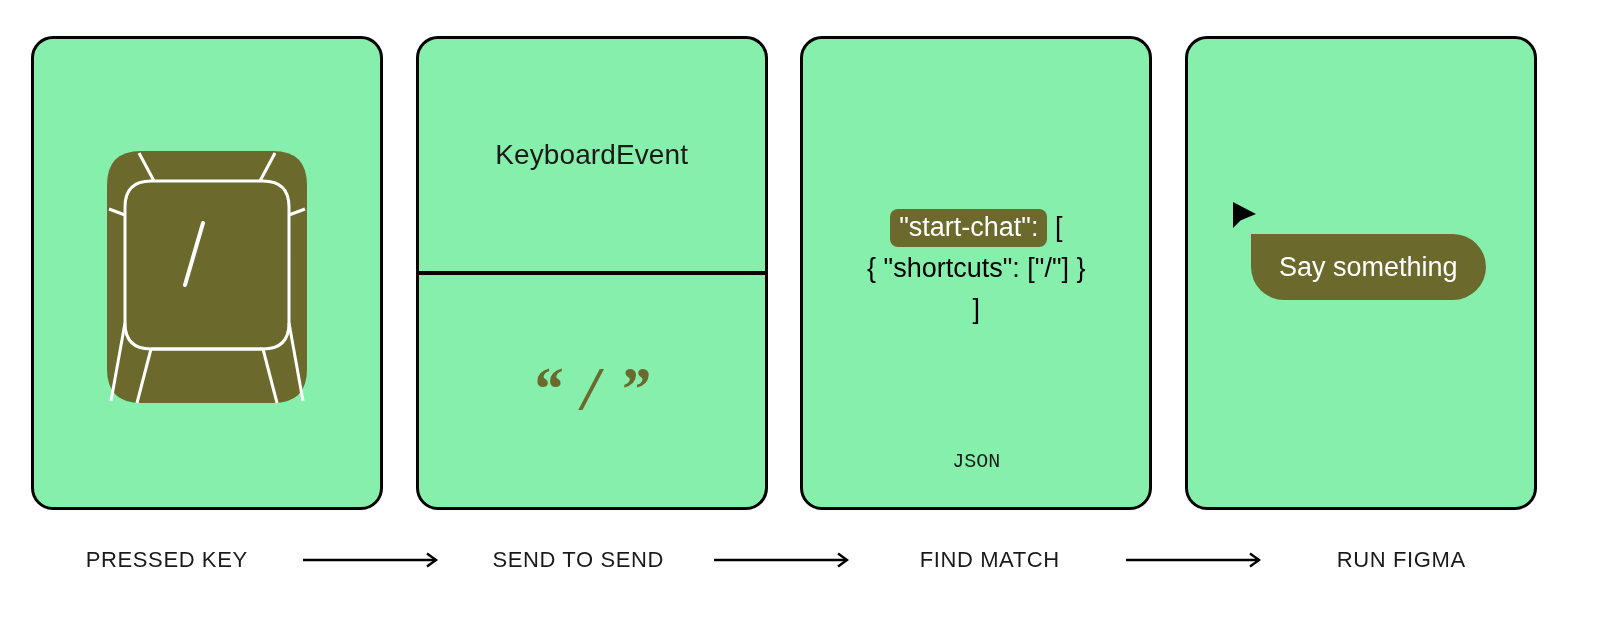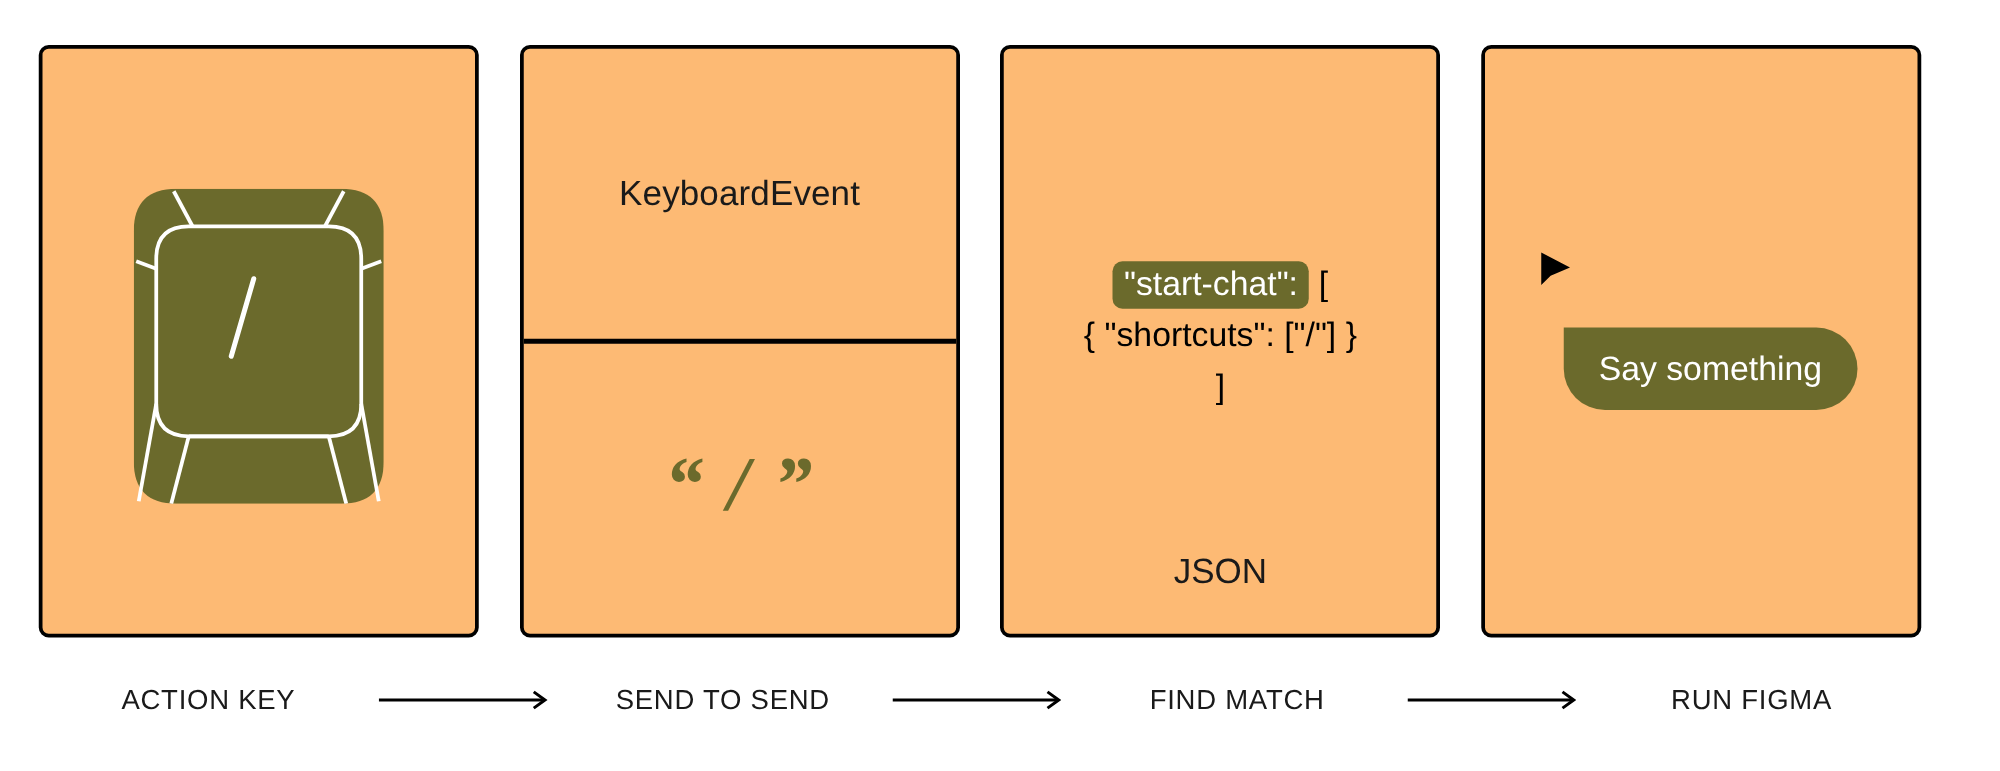--- a/index.html
+++ b/index.html
@@ -32,22 +32,22 @@
     display: flex;
     justify-content: space-between;
   }
 
   .card {
     position: relative;
     width: 352px;
     height: 474px;
     box-sizing: border-box;
     border: 3.5px solid #000000;
-    border-radius: 8px;
-    background: #fdba74;
+    border-radius: 22px;
+    background: #86efac;
     overflow: hidden;
   }
 
   
   .keycap-wrap {
     position: absolute;
     left: 50%;
     top: 112px;
     transform: translateX(-50%);
     width: 200px;
@@ -115,23 +115,24 @@
     border-radius: 8px;
     padding: 3px 9px 5px 9px;
     display: inline-block;
     line-height: 30px;
   }
   .card-caption {
     position: absolute;
     left: 0; right: 0;
     bottom: 34px;
     text-align: center;
-    font-size: 28px;
+    font-size: 20px;
     color: #1a1a1a;
     white-space: nowrap;
+    font-family: Liberation Mono, monospace;
   }
 
   
   .cursor-arrow {
     position: absolute;
     left: 44px;
     top: 162px;
     width: 26px;
     height: 30px;
   }
@@ -142,21 +143,20 @@
     top: 195px;
     height: 66px;
     padding: 0 28px;
     display: flex;
     align-items: center;
     background: #6b6a2c;
     color: #ffffff;
     font-size: 27px;
     border-radius: 0 33px 33px 33px;
     white-space: nowrap;
-    margin-top: 28px;
   }
 
   
   .steps {
     position: absolute;
     left: 31px;
     top: 540px;
     width: 1506px;
     height: 40px;
     display: flex;
@@ -241,21 +241,21 @@
       <div class="chat-pill">
         <span>Say something</span>
       </div>
     </div>
 
   </div>
 
   <div class="steps">
 
     <div class="step-cell">
-      <span class="step-label">ACTION KEY</span>
+      <span class="step-label">PRESSED KEY</span>
     </div>
 
     <div class="arrow-cell">
       <svg width="140" height="16" viewBox="0 0 140 16" xmlns="http://www.w3.org/2000/svg">
         <line x1="0" y1="8" x2="132" y2="8" stroke="#000000" stroke-width="2.4"></line>
         <polyline points="124,1.5 133,8 124,14.5" fill="none" stroke="#000000" stroke-width="2.4"></polyline>
       </svg>
     </div>
 
     <div class="step-cell">

